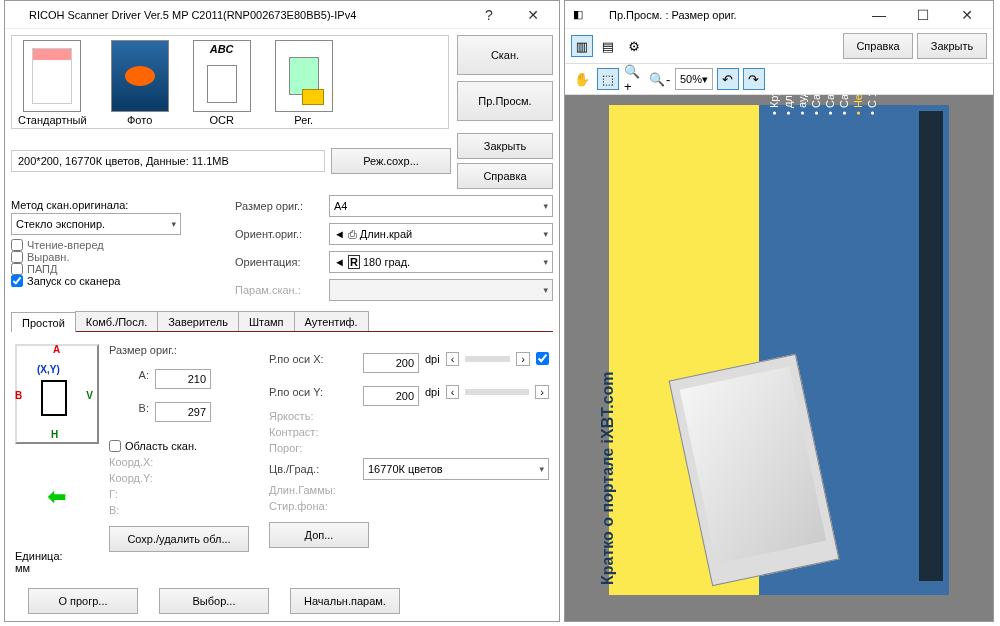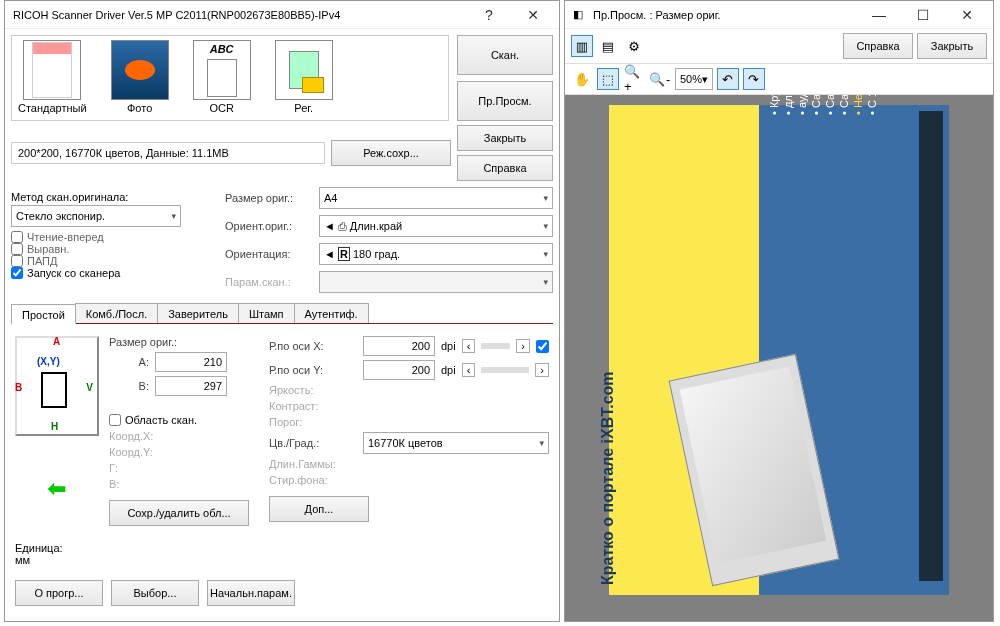--- a/index.html
+++ b/index.html
@@ -1,64 +1,64 @@
 <!DOCTYPE html>
 <html><head>
 <meta charset="utf-8">
 <style>
 * { box-sizing: border-box; margin: 0; padding: 0; font-family: "Segoe UI", Tahoma, sans-serif; font-size: 11px; }
 body { background: #fff; width: 1000px; height: 626px; position: relative; overflow: hidden; }
 
 .window { position: absolute; background: #fff; border: 1px solid #999; display: flex; flex-direction: column; }
 .titlebar { height: 28px; display: flex; align-items: center; padding: 0 4px 0 8px; background: #fff; border-bottom: 1px solid #eee; }
 .titlebar .ticon { width: 14px; height: 14px; margin-right: 6px; }
-.titlebar .title { flex: 1; white-space: nowrap; overflow: hidden; }
+.titlebar .title { flex: 1; white-space: nowrap; overflow: hidden; margin-left: 16px; }
 .titlebar .winbtns { display: flex; }
 .titlebar .winbtn { width: 44px; height: 28px; display: flex; align-items: center; justify-content: center; font-size: 14px; color: #333; }
 
 
 #scanner { left: 4px; top: 0; width: 556px; height: 622px; }
 .sc-body { flex: 1; display: flex; flex-direction: column; padding: 6px; gap: 4px; }
 
 .thumbrow { display: flex; gap: 8px; }
 .thumbs { display: flex; gap: 24px; padding: 4px 6px 2px; border: 1px solid #ccc; flex: 1; }
 .thumb { display: flex; flex-direction: column; align-items: center; gap: 2px; }
-.thumb .timg { width: 58px; height: 60px; border: 1px solid #888; background: #fff; display: flex; align-items: center; justify-content: center; position: relative; overflow: hidden; }
+.thumb .timg { width: 58px; height: 72px; border: 1px solid #888; background: #fff; display: flex; align-items: center; justify-content: center; position: relative; overflow: hidden; }
 .thumb-label { text-align: center; }
 
 .rightbtns { display: flex; flex-direction: column; gap: 6px; width: 96px; }
 .btn { height: 26px; border: 1px solid #aaa; background: linear-gradient(#f7f7f7,#e7e7e7); display: flex; align-items: center; justify-content: center; padding: 0 6px; }
 .btn.big { height: 40px; }
 
 .row { display: flex; align-items: center; gap: 6px; }
 .statusbar { border: 1px solid #ccc; padding: 4px 6px; flex: 1; }
 
-.grid2 { display: grid; grid-template-columns: 200px 1fr; gap: 2px 14px; margin-top: 2px; }
+.grid2 { display: grid; grid-template-columns: 200px 1fr; gap: 2px 24px; margin-top: 2px; }
 .lbl { padding-top: 4px; }
 .select, .input { height: 22px; border: 1px solid #aaa; background: #fff; padding: 0 4px; display: flex; align-items: center; justify-content: space-between; }
 .select .caret { font-size: 9px; color: #555; }
 .chkrow { display: flex; gap: 4px; color: #666; }
 .chkrow input { width: 12px; height: 12px; }
 
 .tabs { display: flex; border-bottom: 1px solid #7f1d1d; margin-top: 6px; }
 .tab { padding: 4px 10px 3px; border: 1px solid #aaa; border-bottom: none; margin-right: -1px; background: #f2f2f2; }
 .tab.active { background: #fff; position: relative; top: 1px; }
 
 .simple { display: flex; gap: 10px; padding: 8px 4px 4px; }
 .diagram { width: 84px; height: 100px; border: 2px outset #ddd; background: #fff; position: relative; }
 .diagram-txt { position: absolute; font-size: 10px; color: #0033cc; font-weight: bold; }
 
 .paramcol { display: flex; flex-direction: column; gap: 4px; }
 .pline { display: flex; align-items: center; gap: 6px; }
 .pline .plbl { width: 88px; color: #444; }
 .pline .plbl.dim { color: #aaa; }
-.num { width: 72px; height: 20px; border: 1px solid #aaa; text-align: right; padding: 2px 4px; }
+.num { width: 56px; height: 20px; border: 1px solid #aaa; text-align: right; padding: 2px 4px; margin-top: 9px; }
 
 .footer { display: flex; gap: 8px; padding: 6px 4px; }
-.footer .btn { width: 88px; }
+.footer .btn { width: 110px; margin-left: 13px; }
 
 
 #preview { left: 564px; top: 0; width: 430px; height: 622px; }
 .pv-tools { display: flex; align-items: center; gap: 4px; padding: 4px 6px; border-bottom: 1px solid #ddd; }
 .pv-tools .tool { width: 22px; height: 22px; border: 1px solid transparent; display: flex; align-items: center; justify-content: center; font-size: 13px; }
 .pv-tools .tool.active { border-color: #3a8ccc; background: #d6ebf8; }
 .pv-tools .zoomsel { height: 22px; border: 1px solid #aaa; padding: 0 4px; display: flex; align-items: center; gap: 0; }
 
 .pv-content { flex: 1; background: #808080; display: flex; align-items: flex-start; justify-content: center; padding: 10px 0 0; overflow: hidden; position: relative; }
 .scanimg { width: 340px; height: 490px; background: linear-gradient(90deg,#fce94f 0 44%, #3a6ea5 44% 100%); position: relative; }

